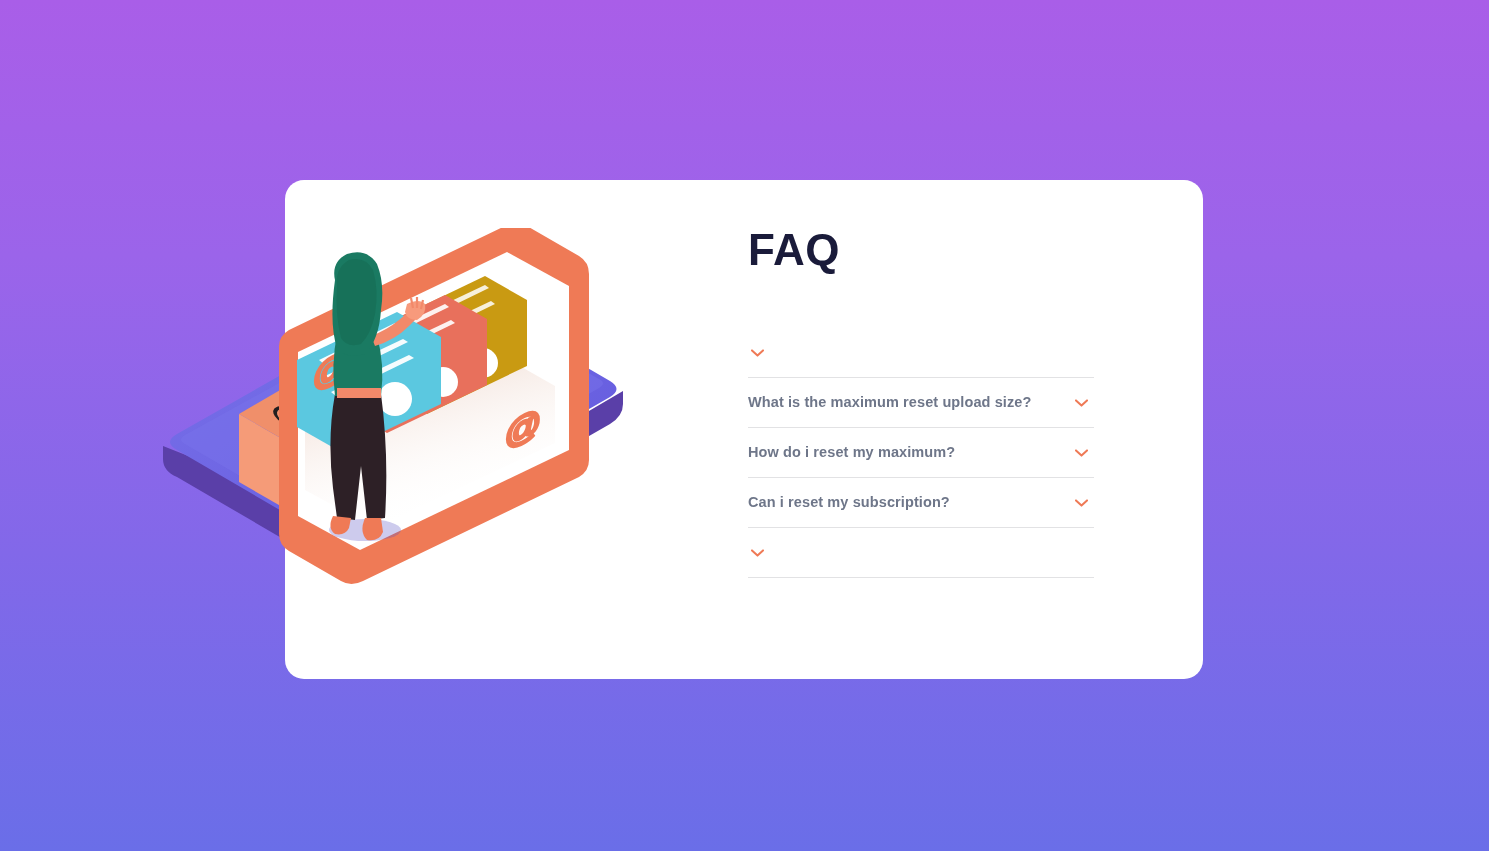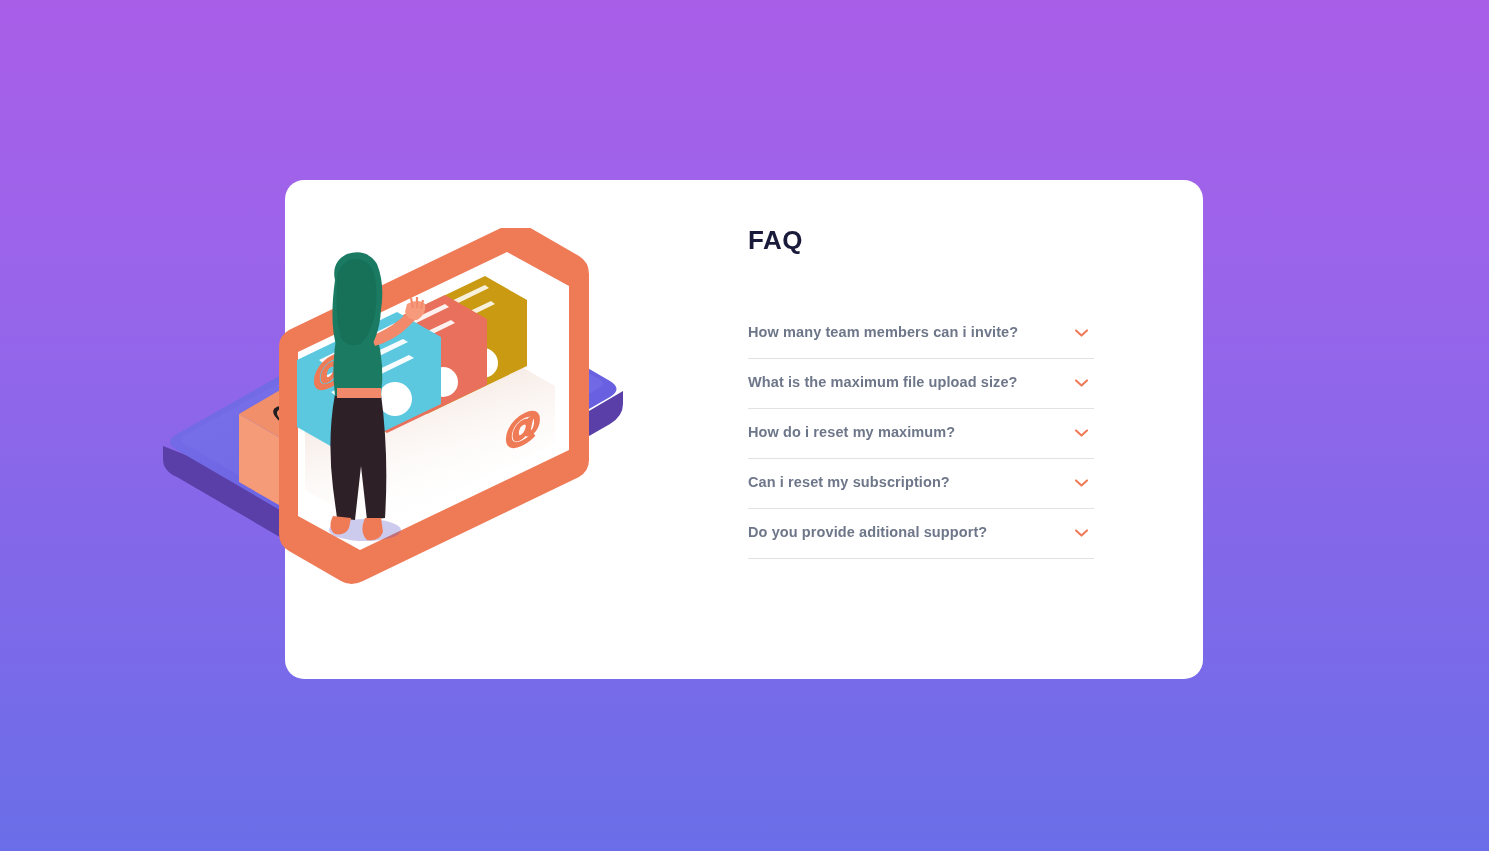--- a/index.html
+++ b/index.html
@@ -40,21 +40,21 @@
 
   
   #faq-panel {
     position: absolute;
     left: 748px;
     top: 226px;
     width: 346px;
   }
 
   #faq-title {
-    font-size: 26px;
+    font-size: 44px;
     font-weight: bold;
     color: #1a1b3a;
     letter-spacing: 0.5px;
     line-height: 1.1;
   }
 
   #faq-list {
     margin-top: 54px;
   }
 
@@ -231,30 +231,29 @@
     </g>
   </svg>
 </div>
 
 <div id="faq-panel">
   <h1 id="faq-title">FAQ</h1>
 
   <div id="faq-list">
 
     <div class="faq-row">
-      <span class="faq-question">How many team members can i invite?</span>
-      <span class="faq-chevron">
-        <svg width="13" height="8" viewBox="0 0 13 8" xmlns="http://www.w3.org/2000/svg">
-          <path d="M1 1.4 L6.5 6.6 L12 1.4" fill="none" stroke="#ef7a56" stroke-width="2" stroke-linecap="round" stroke-linejoin="round"></path>
-        </svg>
-      </span>
-    </div>
-
-    <div class="faq-row">
-      <span class="faq-question">What is the maximum file upload size?</span>
+      <span class="faq-chevron">
+        <svg width="13" height="8" viewBox="0 0 13 8" xmlns="http://www.w3.org/2000/svg">
+          <path d="M1 1.4 L6.5 6.6 L12 1.4" fill="none" stroke="#ef7a56" stroke-width="2" stroke-linecap="round" stroke-linejoin="round"></path>
+        </svg>
+      </span>
+    </div>
+
+    <div class="faq-row">
+      <span class="faq-question">What is the maximum reset upload size?</span>
       <span class="faq-chevron">
         <svg width="13" height="8" viewBox="0 0 13 8" xmlns="http://www.w3.org/2000/svg">
           <path d="M1 1.4 L6.5 6.6 L12 1.4" fill="none" stroke="#ef7a56" stroke-width="2" stroke-linecap="round" stroke-linejoin="round"></path>
         </svg>
       </span>
     </div>
 
     <div class="faq-row">
       <span class="faq-question">How do i reset my maximum?</span>
       <span class="faq-chevron">
@@ -267,21 +266,20 @@
     <div class="faq-row">
       <span class="faq-question">Can i reset my subscription?</span>
       <span class="faq-chevron">
         <svg width="13" height="8" viewBox="0 0 13 8" xmlns="http://www.w3.org/2000/svg">
           <path d="M1 1.4 L6.5 6.6 L12 1.4" fill="none" stroke="#ef7a56" stroke-width="2" stroke-linecap="round" stroke-linejoin="round"></path>
         </svg>
       </span>
     </div>
 
     <div class="faq-row">
-      <span class="faq-question">Do you provide aditional support?</span>
       <span class="faq-chevron">
         <svg width="13" height="8" viewBox="0 0 13 8" xmlns="http://www.w3.org/2000/svg">
           <path d="M1 1.4 L6.5 6.6 L12 1.4" fill="none" stroke="#ef7a56" stroke-width="2" stroke-linecap="round" stroke-linejoin="round"></path>
         </svg>
       </span>
     </div>
 
   </div>
 </div>
 

